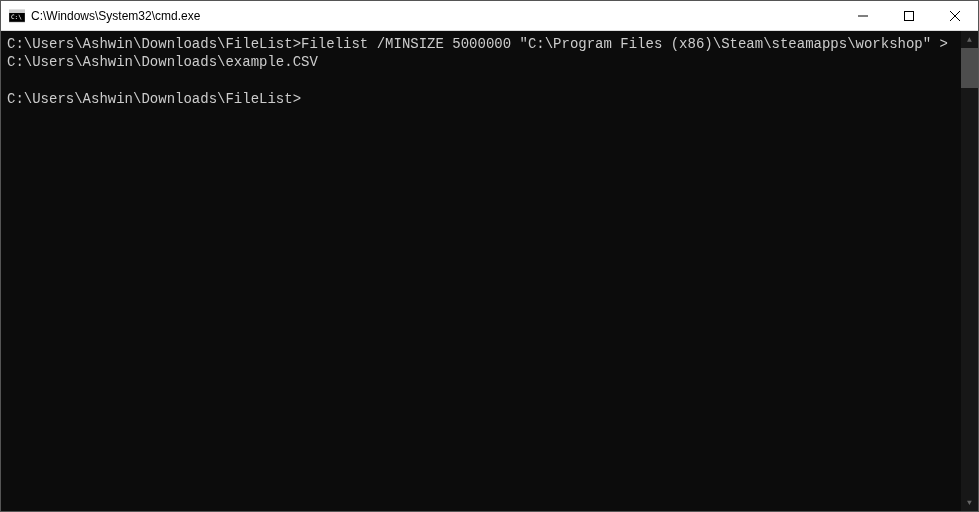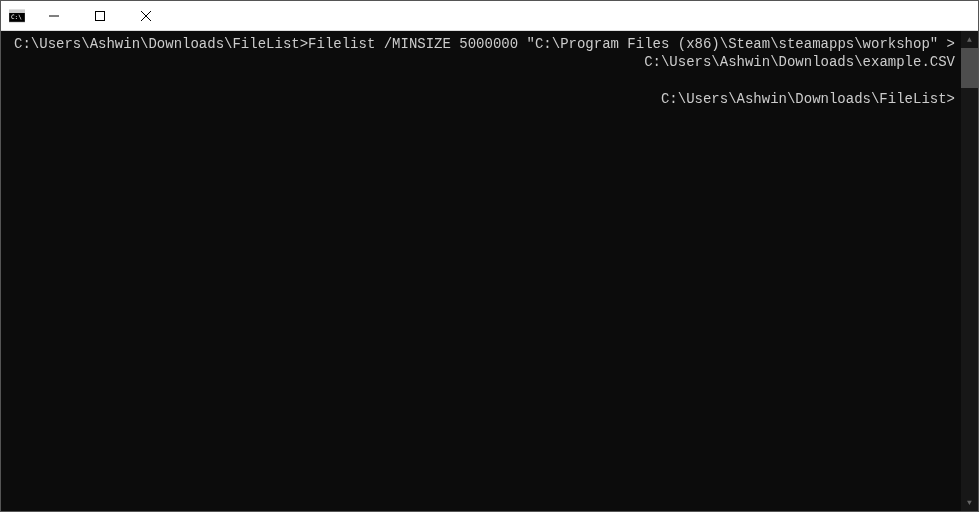--- a/index.html
+++ b/index.html
@@ -61,21 +61,20 @@
       justify-content: center;
       font-family: 'Segoe UI', sans-serif;
       font-size: 10px;
       color: #000;
       cursor: default;
     }
     .terminal-wrap {
       flex: 1;
       display: flex;
       background: #0c0c0c;
-      text-align: right;
     }
     .terminal {
       flex: 1;
       padding: 4px 6px;
       color: #cccccc;
       font-size: 14px;
       line-height: 1.3;
       white-space: pre-wrap;
       word-break: break-all;
       font-family: Consolas, 'Courier New', monospace;
@@ -118,20 +117,21 @@
 
 <div class="window">
   <div class="titlebar">
     <div class="app-icon">
       <svg viewBox="0 0 16 16">
         <rect x="0" y="2" width="16" height="12" fill="#000" stroke="#888" stroke-width="0.5"></rect>
         <rect x="0" y="2" width="16" height="3" fill="#ccc"></rect>
         <text x="2" y="11" font-size="6" fill="#fff" font-family="monospace">C:\</text>
       </svg>
     </div>
+    <div class="title-text">C:\Windows\System32\cmd.exe</div>
     <div class="window-controls">
       <div class="ctrl-btn">
         <svg width="10" height="10" viewBox="0 0 10 10">
             <line x1="0" y1="5" x2="10" y2="5" stroke="#000" stroke-width="1"></line>
           </svg>
       </div>
       <div class="ctrl-btn">
         <svg width="10" height="10" viewBox="0 0 10 10">
             <rect x="0.5" y="0.5" width="9" height="9" fill="none" stroke="#000" stroke-width="1"></rect>
           </svg>

